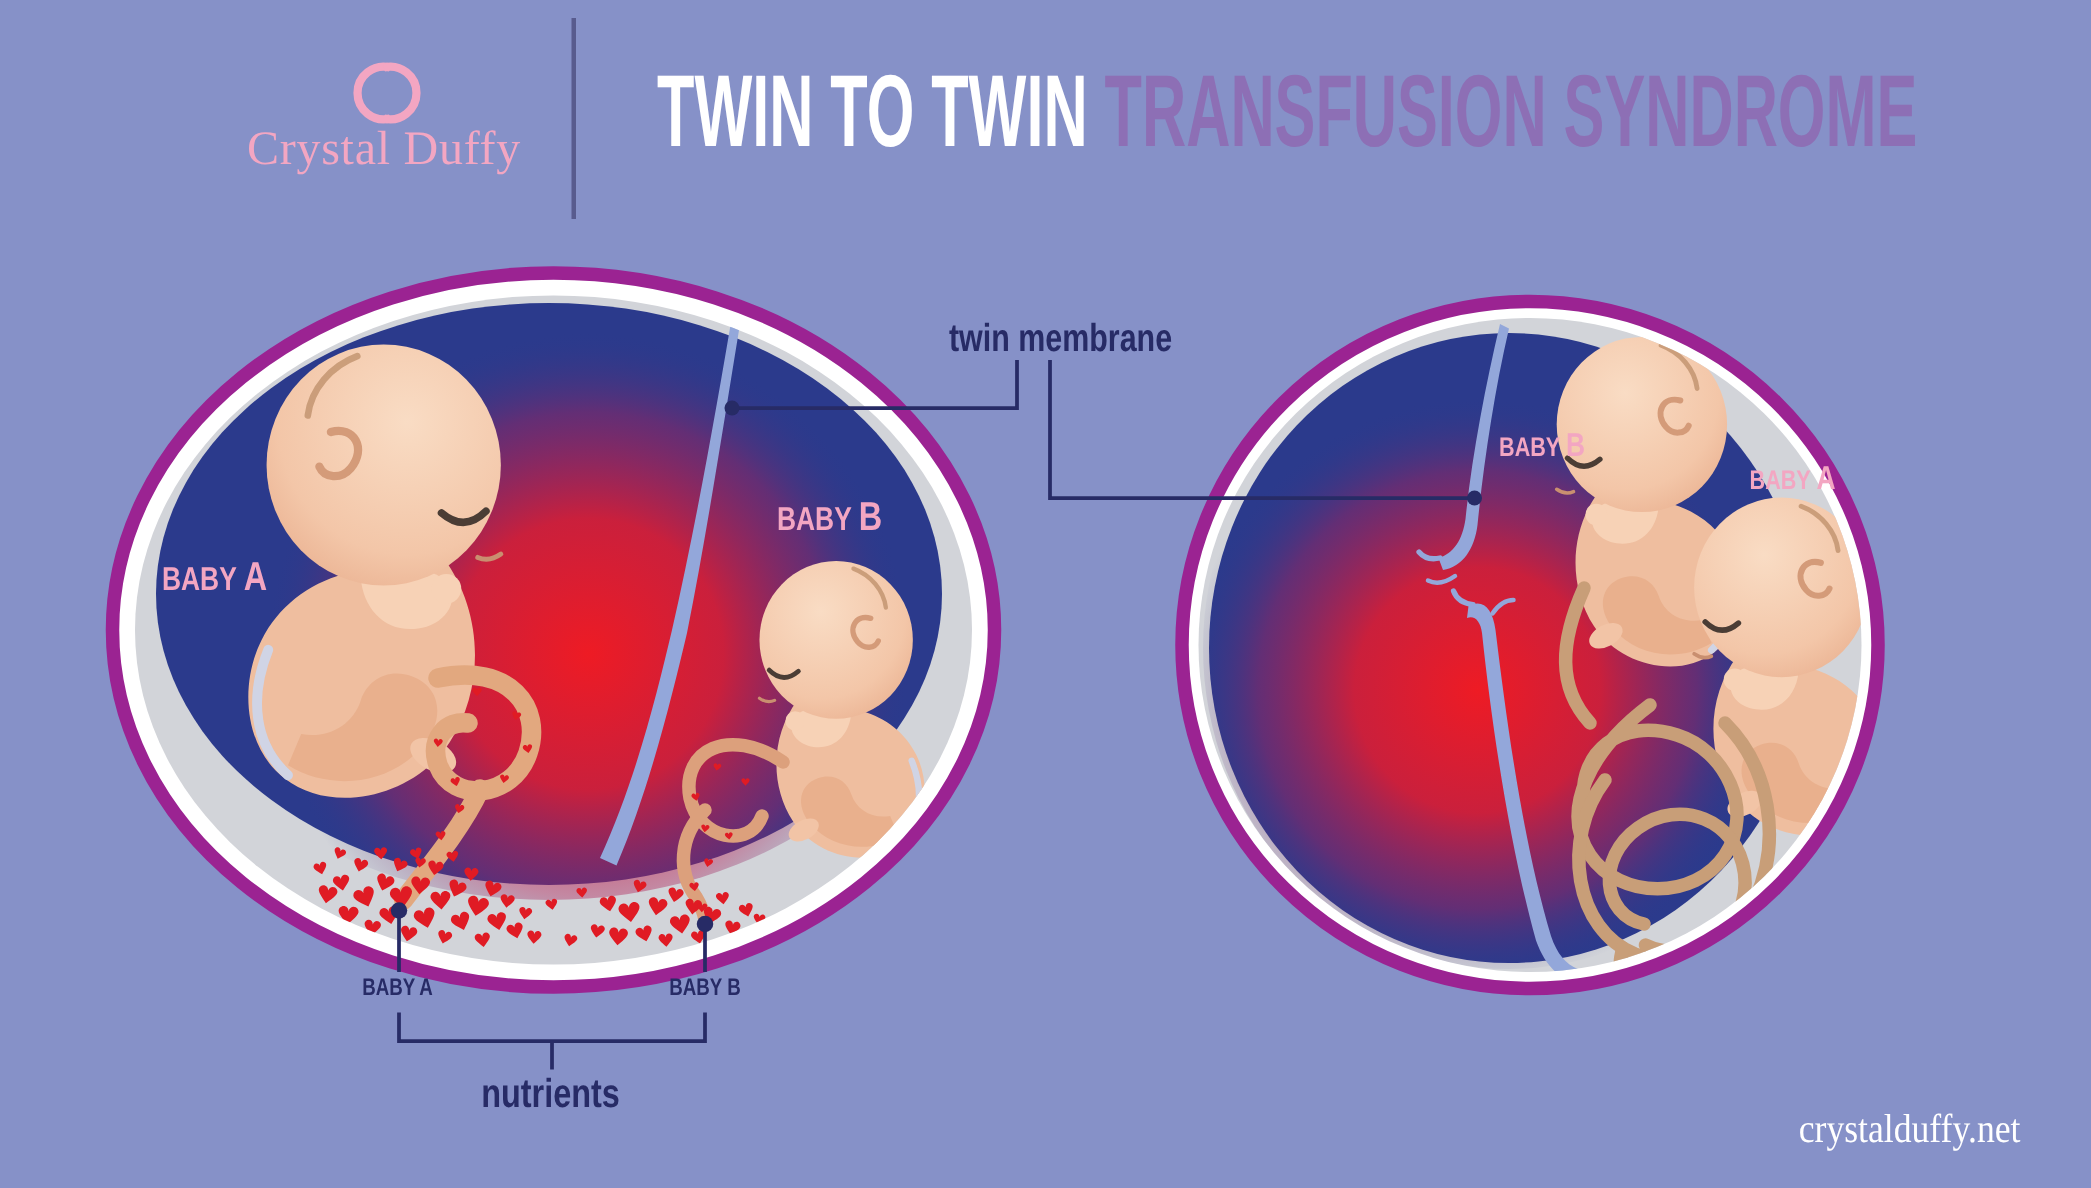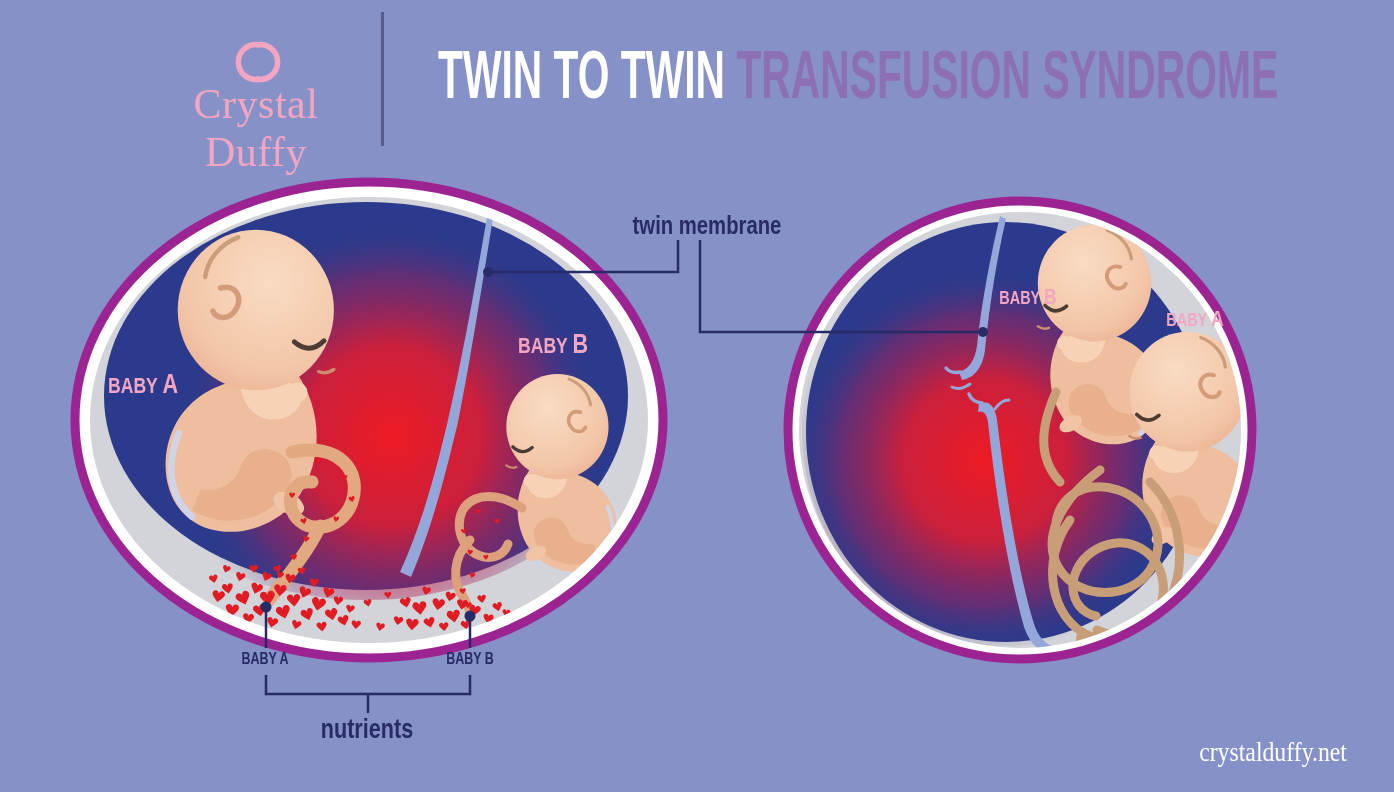--- a/index.html
+++ b/index.html
@@ -3,21 +3,21 @@
 <meta charset="utf-8">
 <style>
   html,body{margin:0;padding:0;}
   body{width:1394px;height:792px;overflow:hidden;background:#8691c8;font-family:"Liberation Sans",sans-serif;}
   .canvas{position:relative;width:1394px;height:792px;background:#8691c8;}
   .abs{position:absolute;}
   svg.scene{position:absolute;left:0;top:0;}
 
   
   .logo-name{left:150px;top:80px;width:212px;text-align:center;
-    font-family:"Liberation Serif",serif;font-size:42px;color:#f3a6c2;letter-spacing:.5px;}
+    font-family:"Liberation Serif",serif;font-size:32px;color:#f3a6c2;letter-spacing:.5px;}
   .divider{left:381px;top:12px;width:3px;height:134px;background:#585b8e;}
   .title{left:438px;top:40px;white-space:nowrap;font-weight:bold;font-size:68px;line-height:1.0;
     transform:scaleX(.6);transform-origin:0 50%;letter-spacing:0px;}
   .title .t1{color:#ffffff;}
   .title .t2{color:#8d6fb5;}
 
   
   .lbl{font-weight:bold;text-align:center;white-space:nowrap;line-height:1;}
   .navy{color:#272b66;}
   .pink{color:#f3a6c2;}

